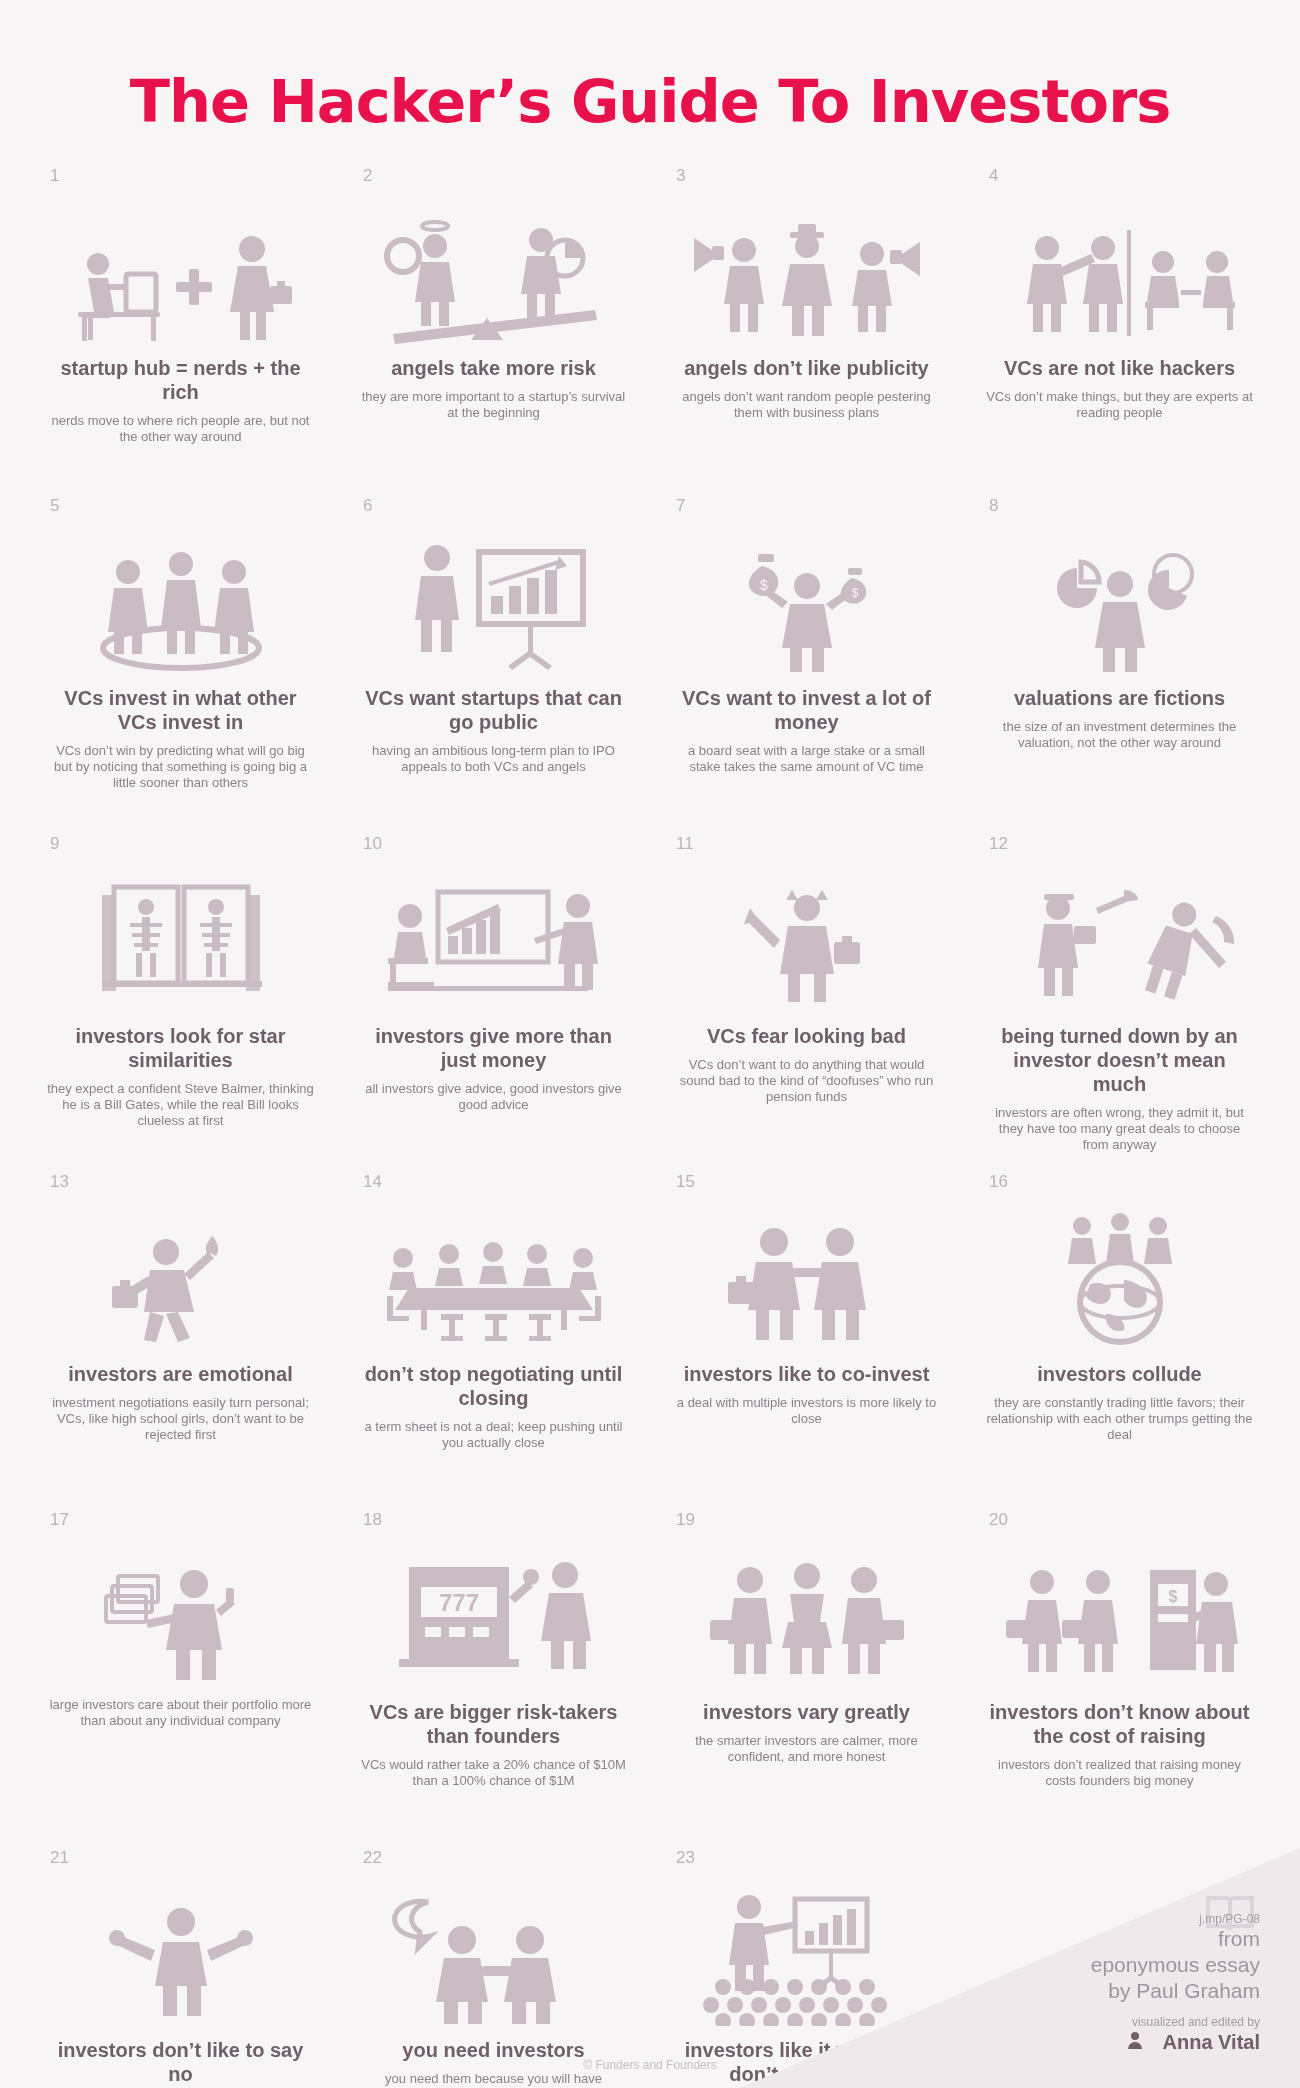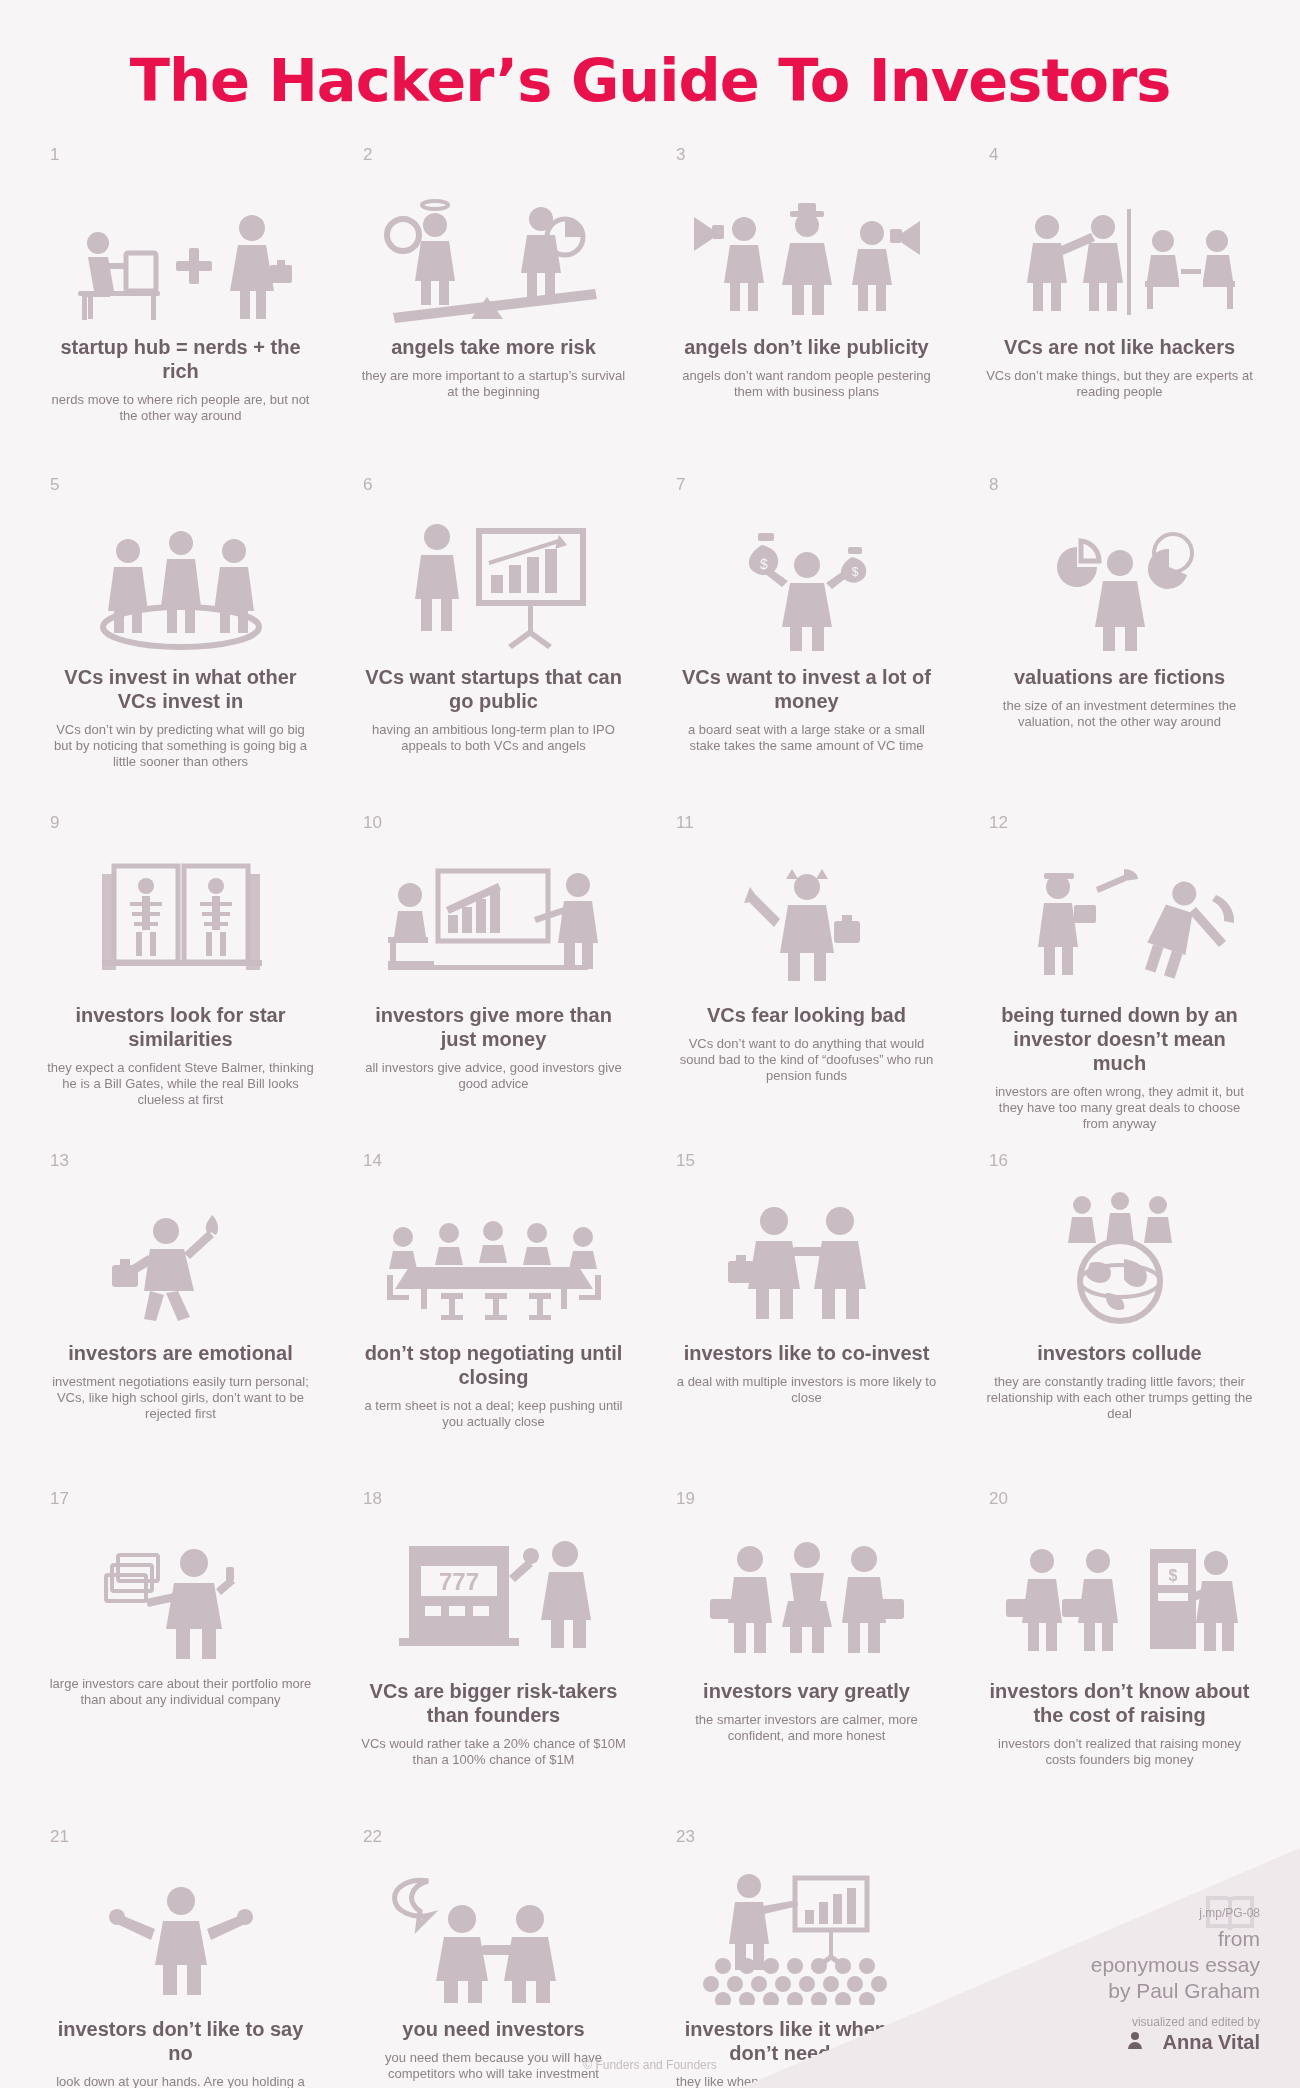--- a/index.html
+++ b/index.html
@@ -8,21 +8,21 @@
     background:#f7f5f6;
     font-family:"Liberation Sans", sans-serif;
     color:#6f6068;
     position:relative;
     overflow:hidden;
   }
   .page{position:relative;width:1300px;height:2088px;}
 
   h1.title{
     margin:0;
-    padding-top:46px;
+    padding-top:67px;
     text-align:center;
     font-family:"DejaVu Sans", sans-serif;
     font-weight:bold;
     font-size:59px;
     letter-spacing:-1px;
     color:#e8114b;
   }
 
   .grid{
     margin:0 auto;
@@ -86,21 +86,21 @@
     width:0;height:0;
     border-left:560px solid transparent;
     border-bottom:240px solid #efe9ec;
   }
   .footer-credit{
     position:absolute;
     right:40px;bottom:34px;
     text-align:right;
     width:420px;
   }
-  .fc-url{font-size:12px;color:#a99ca3;margin-bottom:6px;}
+  .fc-url{font-size:12px;color:#a99ca3;margin-bottom:0;}
   .fc-from{font-size:21px;color:#a2949c;line-height:26px;text-align:right;}
   .fc-essay{font-size:21px;color:#a2949c;line-height:26px;}
   .fc-by{font-size:21px;color:#a2949c;line-height:26px;}
   .fc-vis{font-size:12px;color:#a99ca3;margin-top:11px;}
   .fc-anna{font-size:20px;font-weight:bold;color:#6f6068;margin-top:2px;}
   .book-icon{position:absolute;right:44px;bottom:150px;}
   .copyright{
     position:absolute;
     left:0;right:0;bottom:16px;
     text-align:center;

